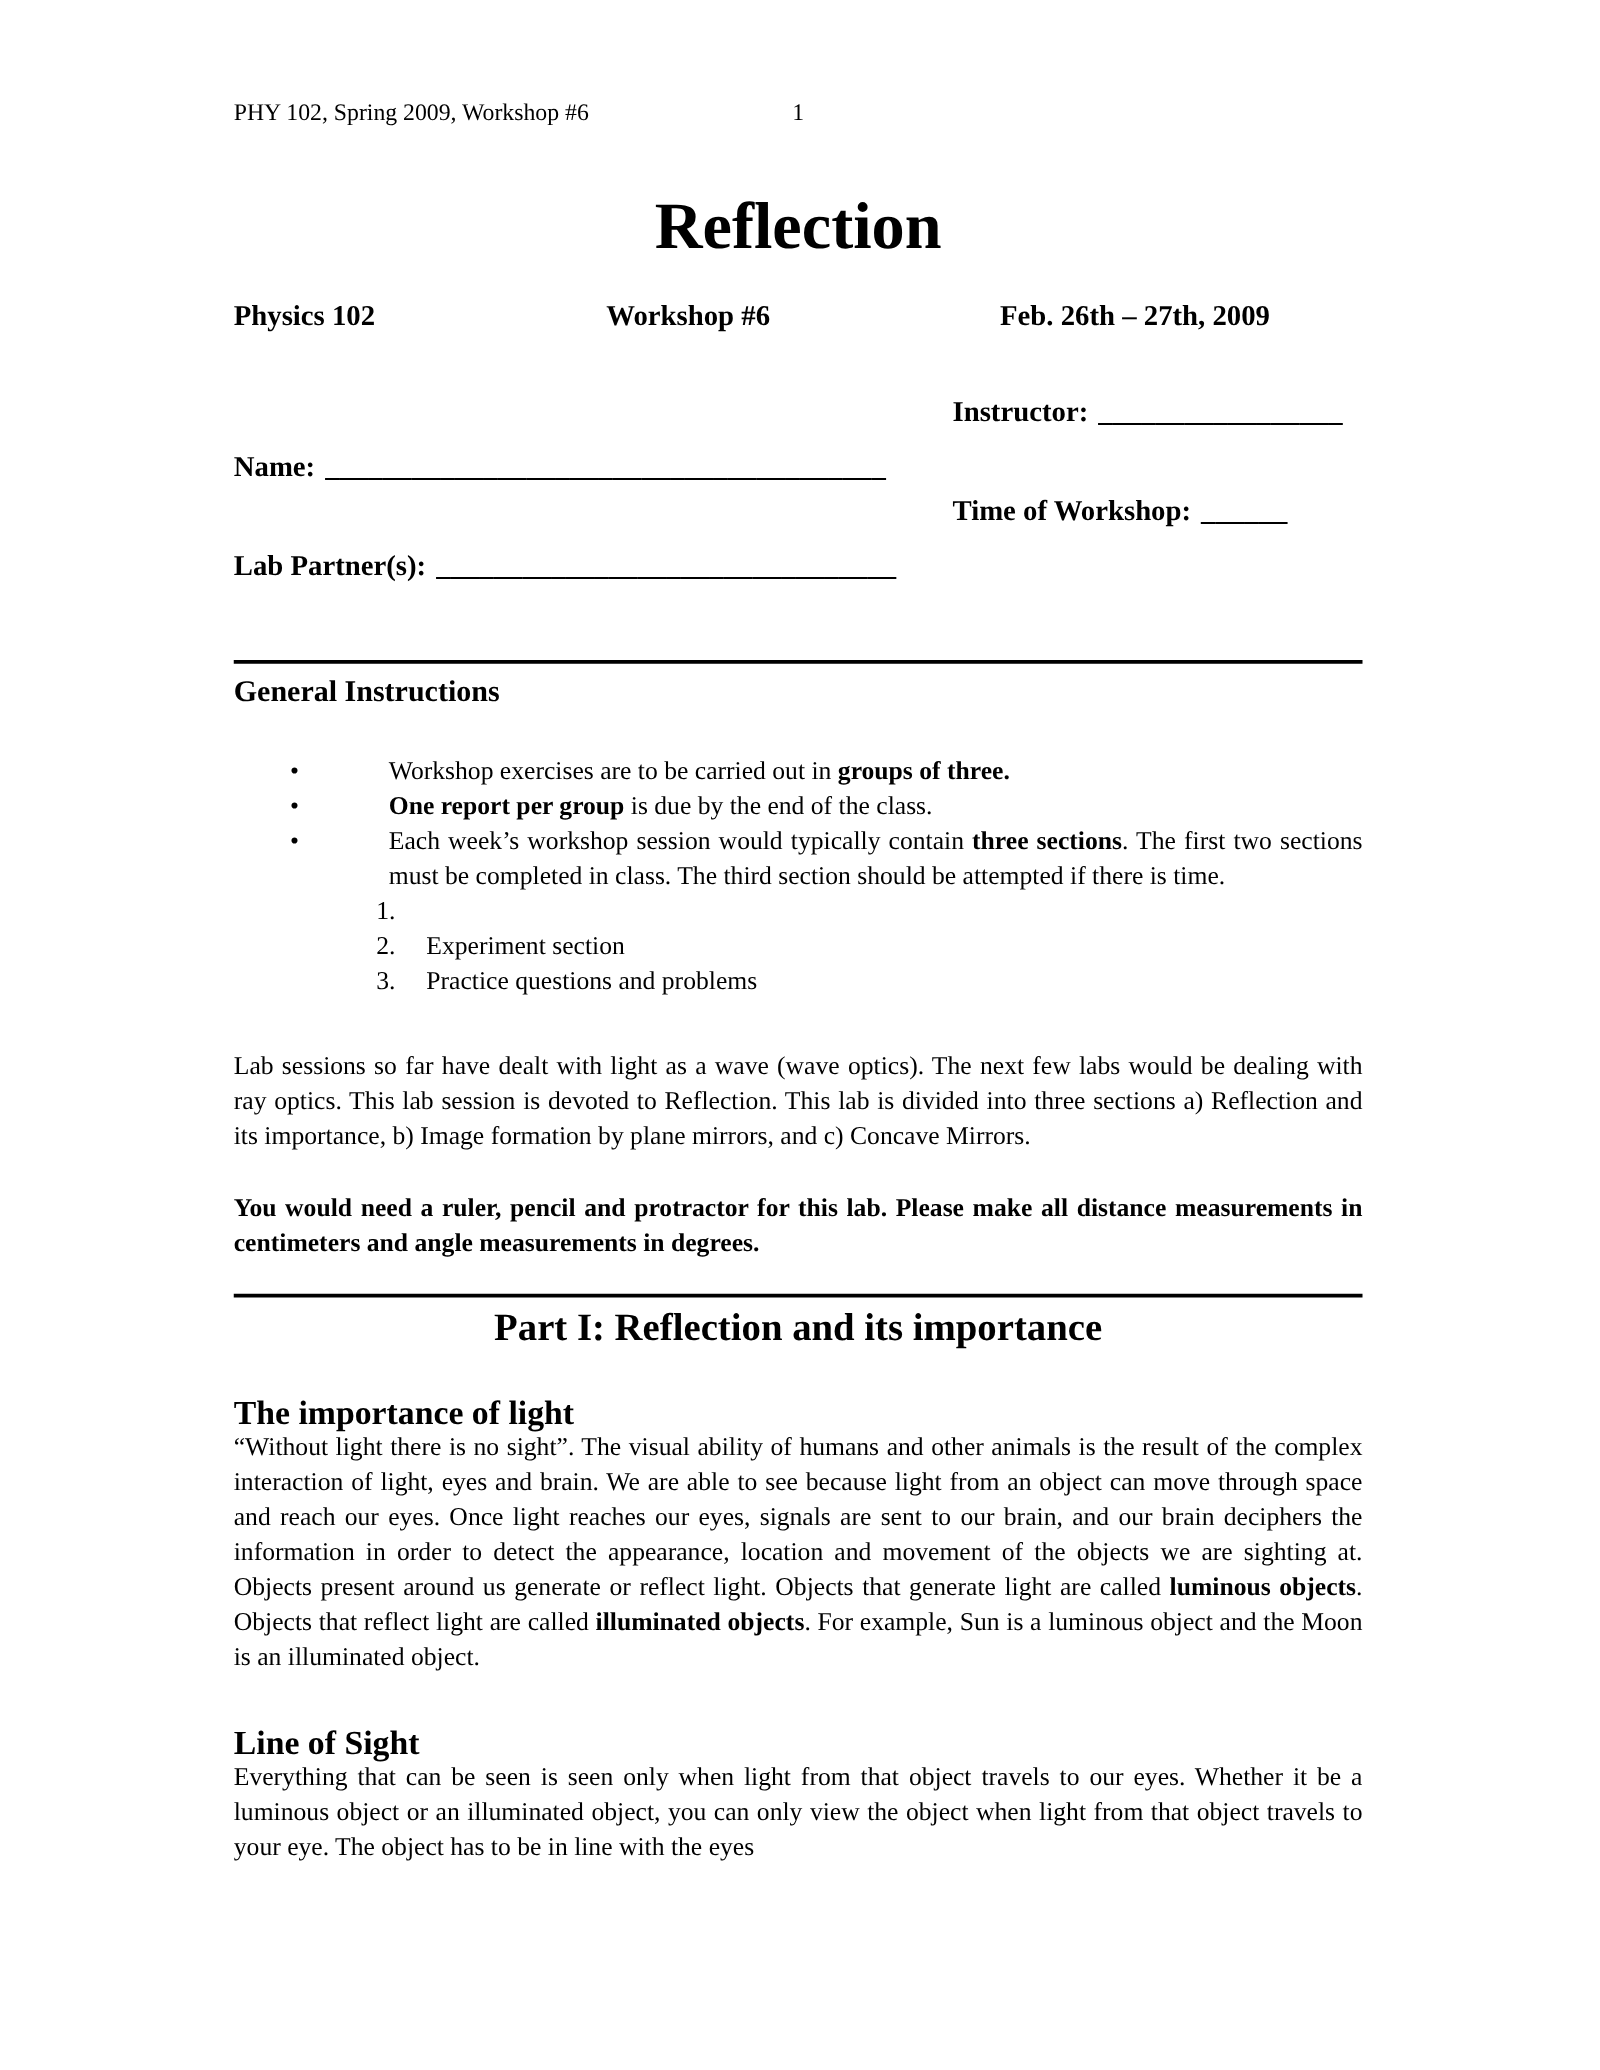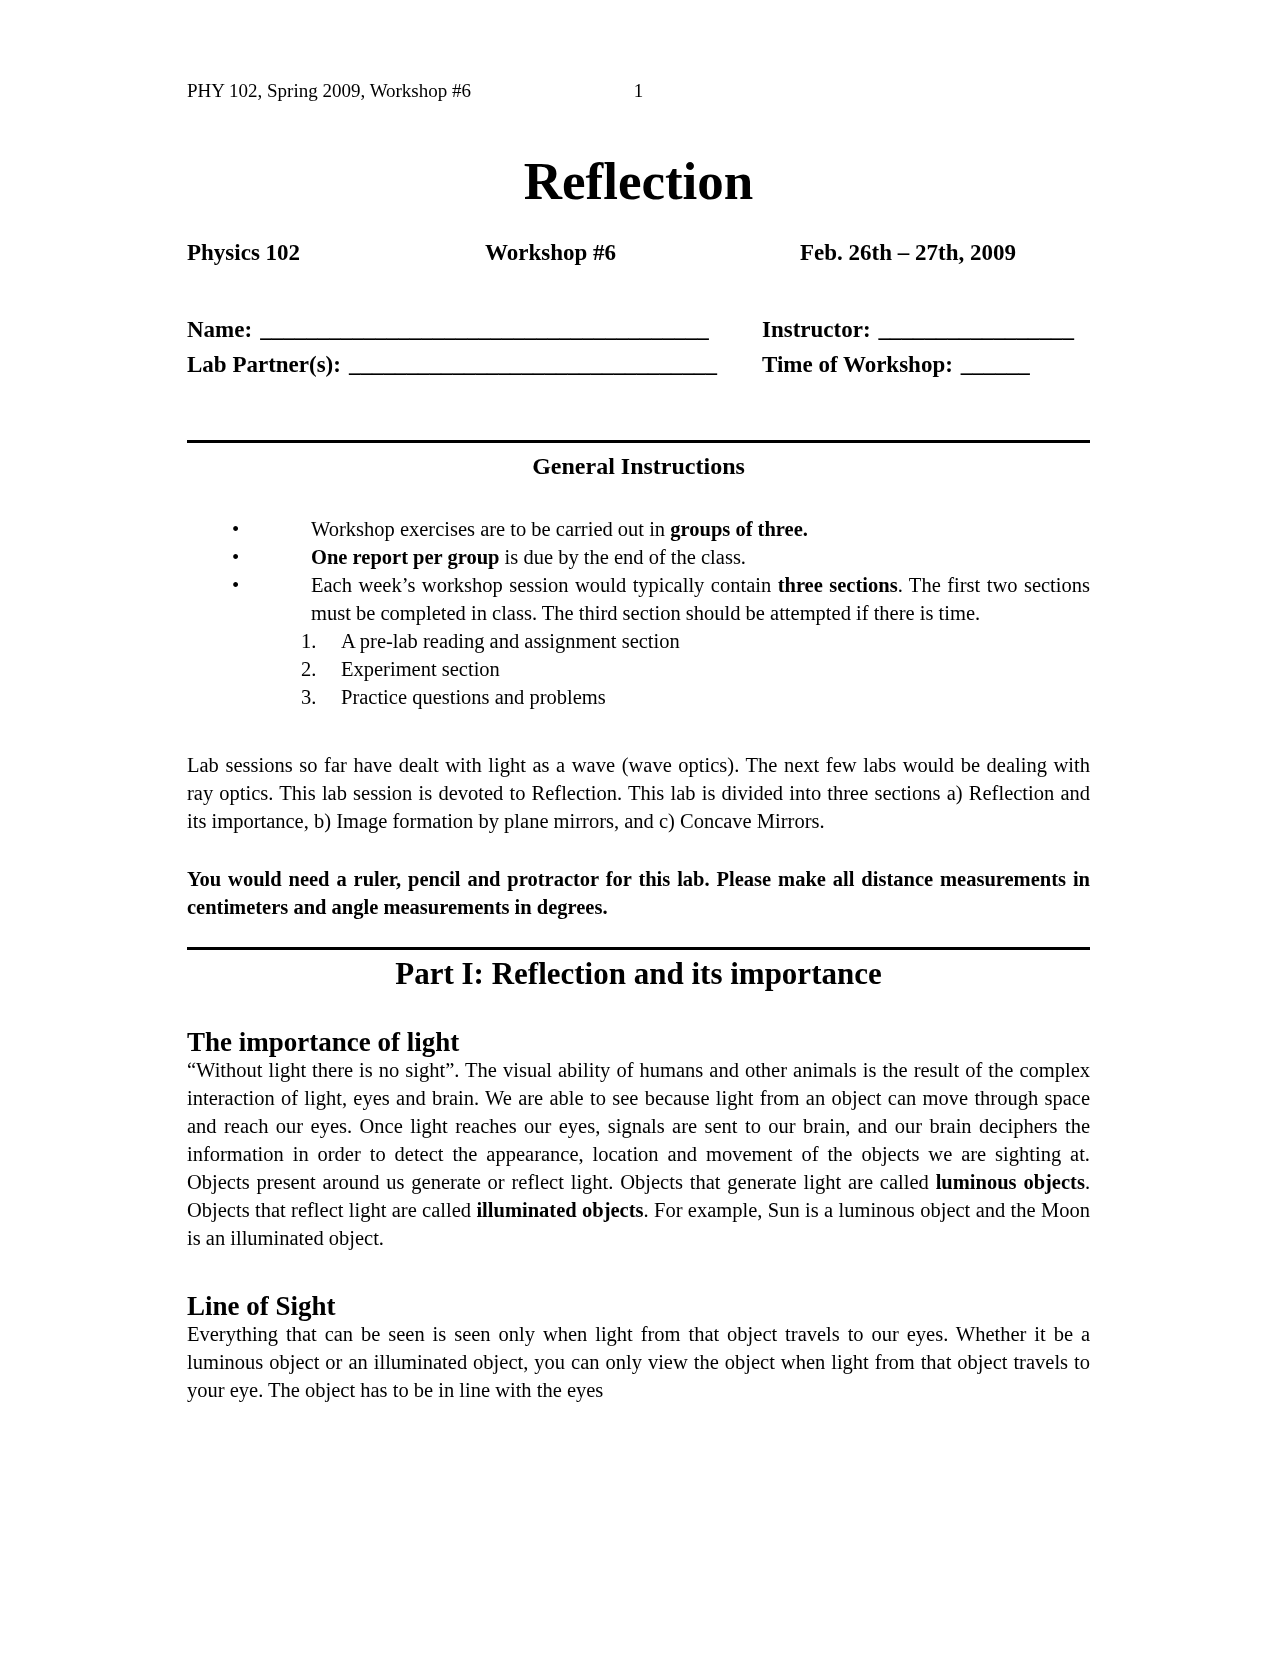--- a/index.html
+++ b/index.html
@@ -42,33 +42,32 @@
   .course-col1 { width: 298px; flex: none; }
   .course-col2 { width: 315px; flex: none; }
   .course-col3 { flex: 1; }
   .form-block {
     margin-top: 46px;
     font-weight: bold;
     font-size: 23px;
     line-height: 35px;
   }
   .form-row { display: flex; }
-  .form-cell-left { width: 575px; flex: none; }
+  .form-cell-left { width: 575px; flex: none; margin-top: 44px; }
   .form-cell-right { flex: 1; }
   .blank { margin-left: 8px; }
   .rule {
     border: none;
     border-top: 3px solid #000;
     height: 0;
     margin: 58px 0 0 0;
   }
   .rule-2 { margin-top: 26px; }
   .gi-heading {
     margin: 8px 0 0 0;
-    text-align: center;
     font-size: 24px;
     line-height: 30px;
     font-weight: bold;
   }
   .bullet-list {
     margin-top: 34px;
     font-size: 20.5px;
     line-height: 28px;
   }
   .bullet-item { display: flex; }
@@ -152,21 +151,20 @@
     <div class="bullet-item">
       <span class="bullet-marker">•</span>
       <span class="bullet-text"><b>One report per group</b><span> is due by the end of the class.</span></span>
     </div>
     <div class="bullet-item">
       <span class="bullet-marker">•</span>
       <span class="bullet-text"><span>Each week’s workshop session would typically contain </span><b>three sections</b><span>. The first two sections must be completed in class. The third section should be attempted if there is time.</span></span>
     </div>
     <div class="num-item">
       <span class="num-marker">1.</span>
-      <span class="num-text">A pre-lab reading and assignment section</span>
     </div>
     <div class="num-item">
       <span class="num-marker">2.</span>
       <span class="num-text">Experiment section</span>
     </div>
     <div class="num-item">
       <span class="num-marker">3.</span>
       <span class="num-text">Practice questions and problems</span>
     </div>
   </div>

